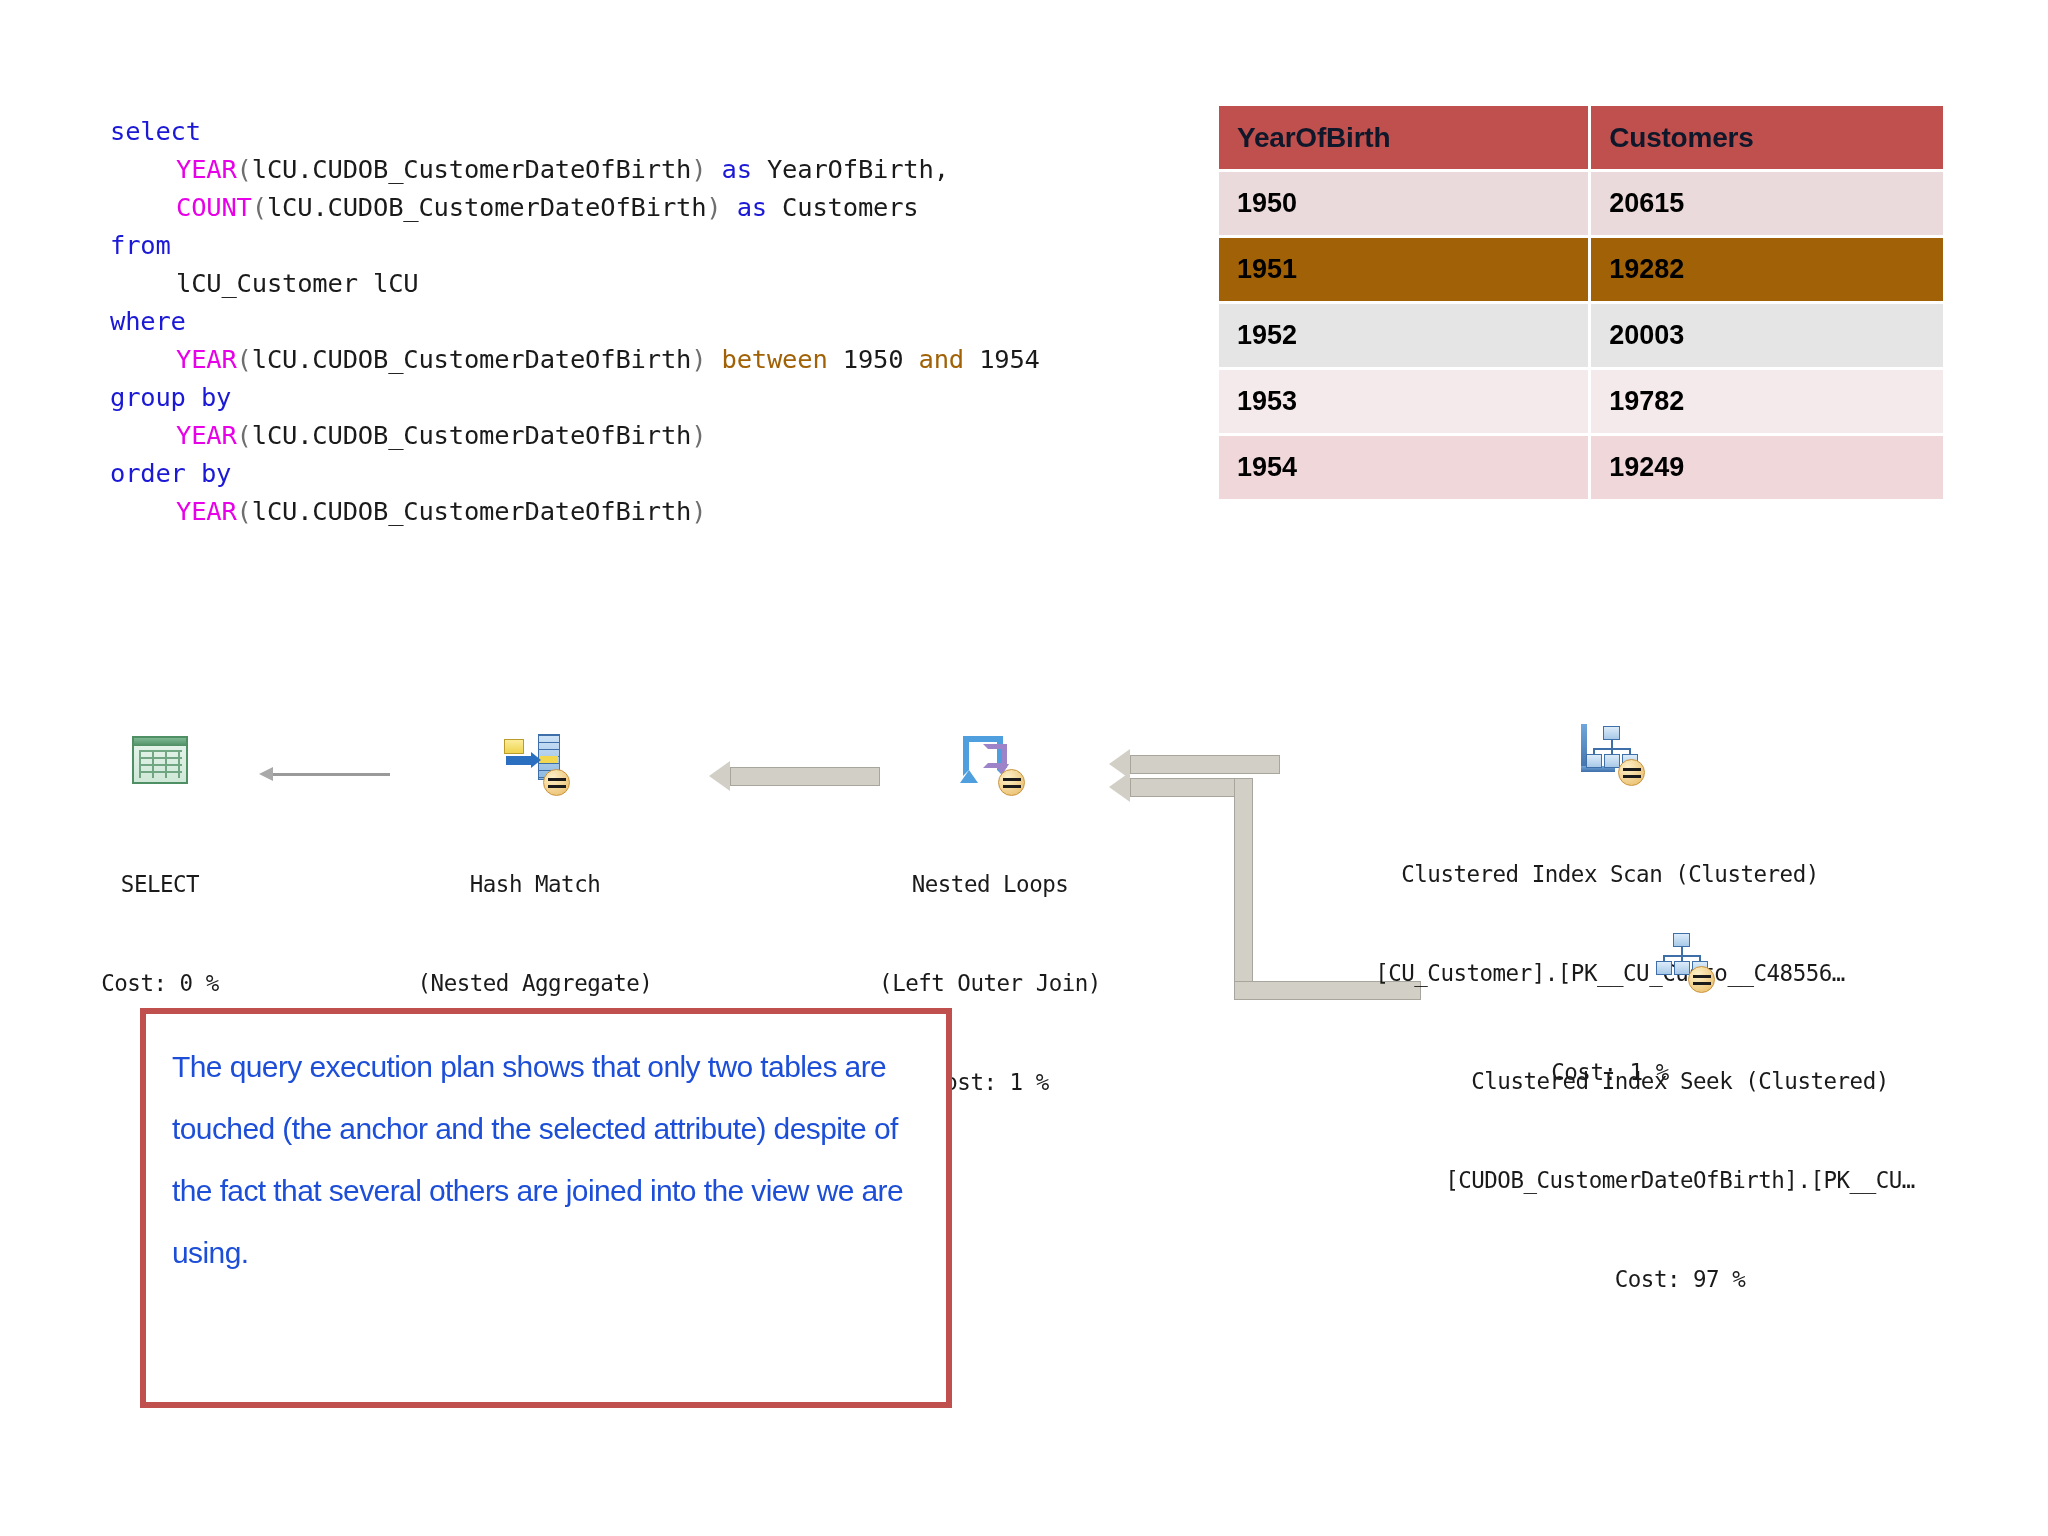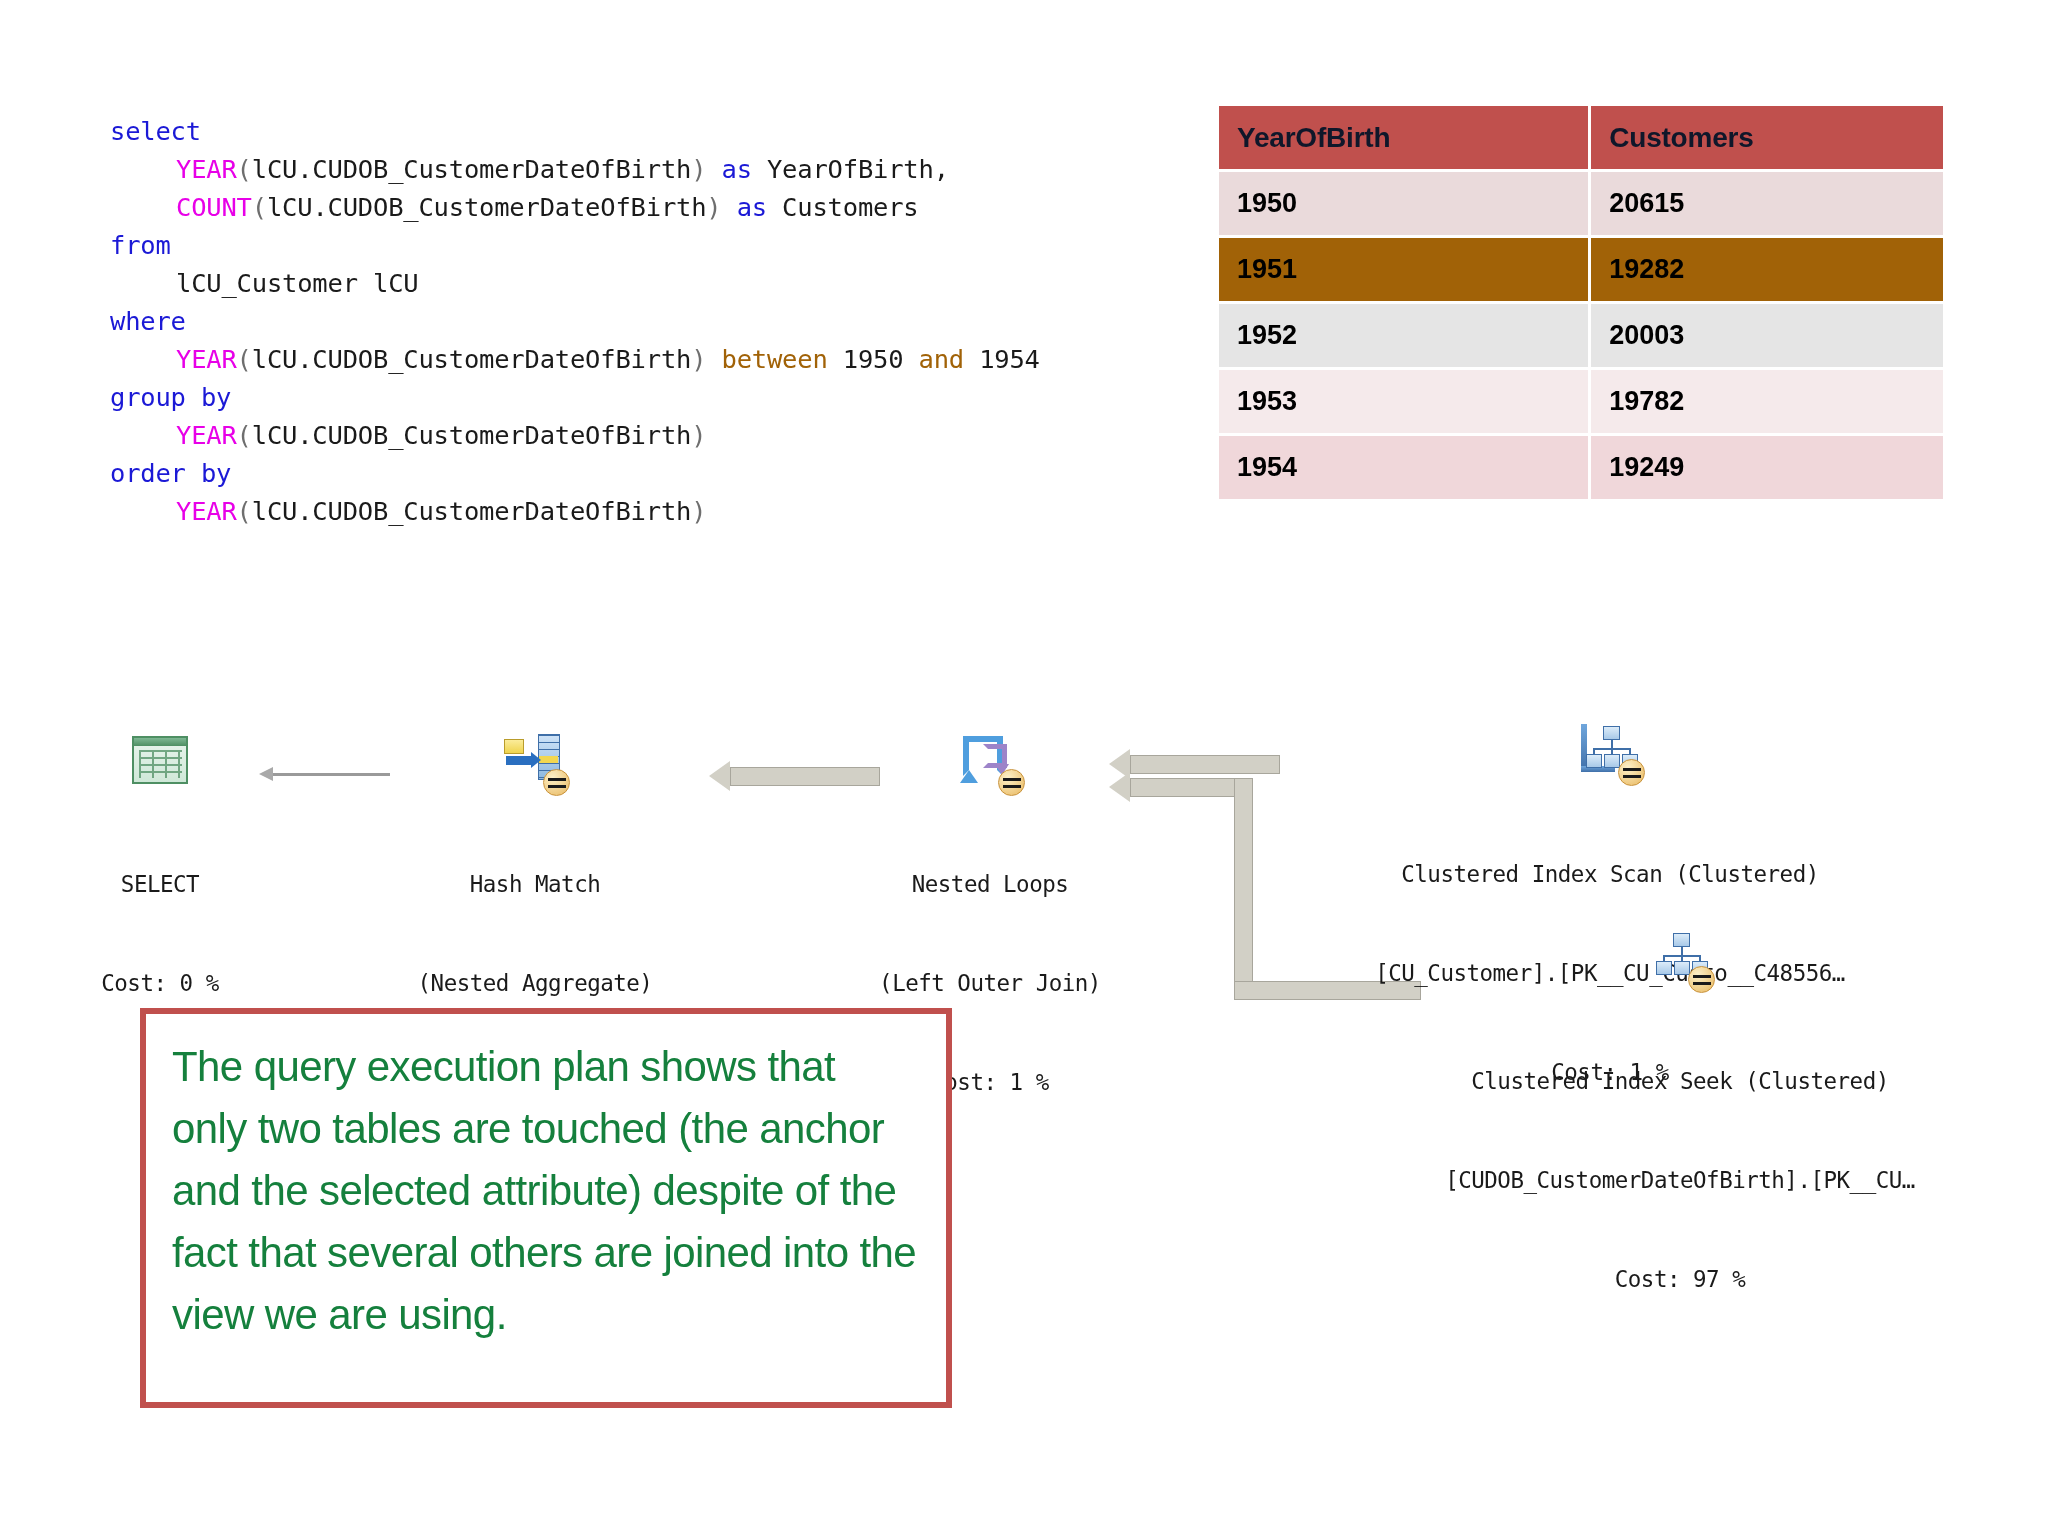--- a/index.html
+++ b/index.html
@@ -266,23 +266,23 @@
     width: 812px;
     height: 400px;
     background: #ffffff;
     border: 6px solid #c0504d;
     box-sizing: border-box;
     padding: 22px 26px 0 26px;
   }
   #callout p {
     margin: 0;
     font-family: "Liberation Sans", sans-serif;
-    font-size: 42px;
+    font-size: 30px;
     line-height: 62px;
-    color: #15803d;
+    color: #1d4ed8;
     letter-spacing: -0.6px;
   }
 </style>
 </head>
 <body>
 
 <div id="sql-block"><div><span class="kw">select</span></div><div><span class="indent"></span><span class="fn">YEAR</span><span class="paren">(</span><span class="plain">lCU.CUDOB_CustomerDateOfBirth</span><span class="paren">)</span><span class="plain"> </span><span class="kw">as</span><span class="plain"> YearOfBirth,</span></div><div><span class="indent"></span><span class="fn">COUNT</span><span class="paren">(</span><span class="plain">lCU.CUDOB_CustomerDateOfBirth</span><span class="paren">)</span><span class="plain"> </span><span class="kw">as</span><span class="plain"> Customers</span></div><div><span class="kw">from</span></div><div><span class="indent"></span><span class="plain">lCU_Customer lCU</span></div><div><span class="kw">where</span></div><div><span class="indent"></span><span class="fn">YEAR</span><span class="paren">(</span><span class="plain">lCU.CUDOB_CustomerDateOfBirth</span><span class="paren">)</span><span class="plain"> </span><span class="gray">between</span><span class="plain"> </span><span class="num">1950</span><span class="plain"> </span><span class="gray">and</span><span class="plain"> </span><span class="num">1954</span></div><div><span class="kw">group by</span></div><div><span class="indent"></span><span class="fn">YEAR</span><span class="paren">(</span><span class="plain">lCU.CUDOB_CustomerDateOfBirth</span><span class="paren">)</span></div><div><span class="kw">order by</span></div><div><span class="indent"></span><span class="fn">YEAR</span><span class="paren">(</span><span class="plain">lCU.CUDOB_CustomerDateOfBirth</span><span class="paren">)</span></div></div>
 
 <table id="result-table">
   <thead>

